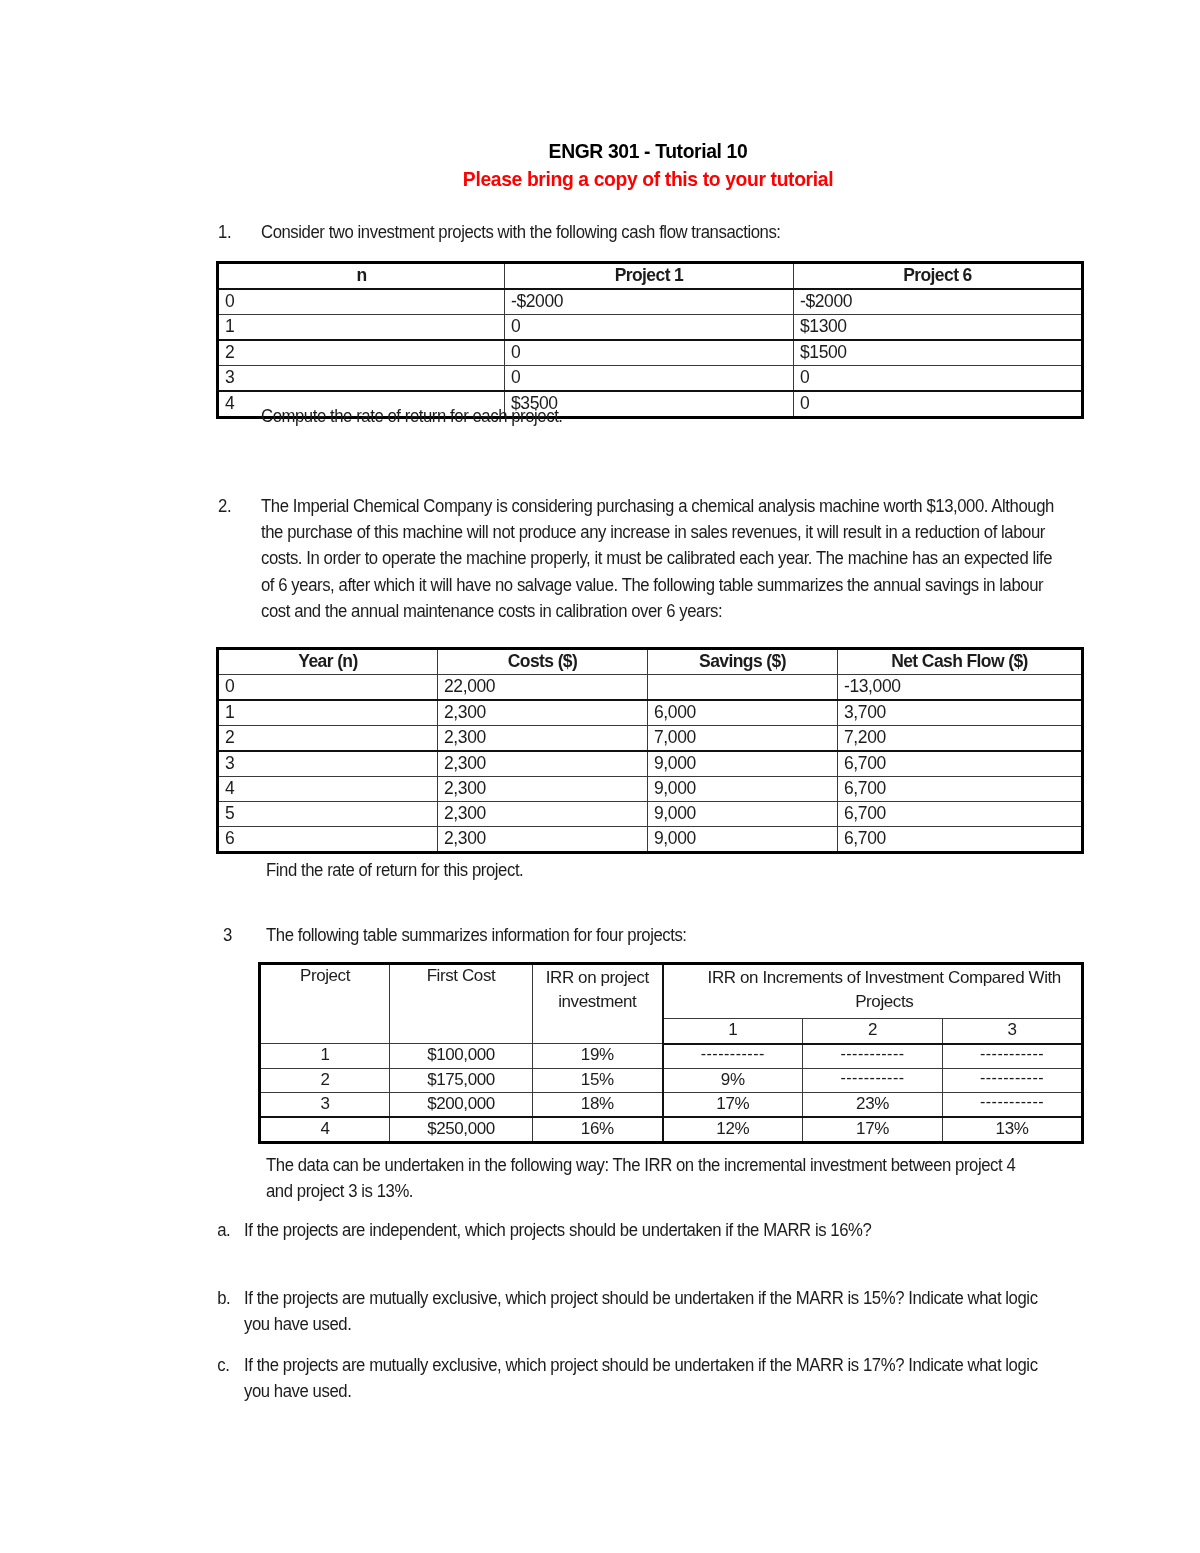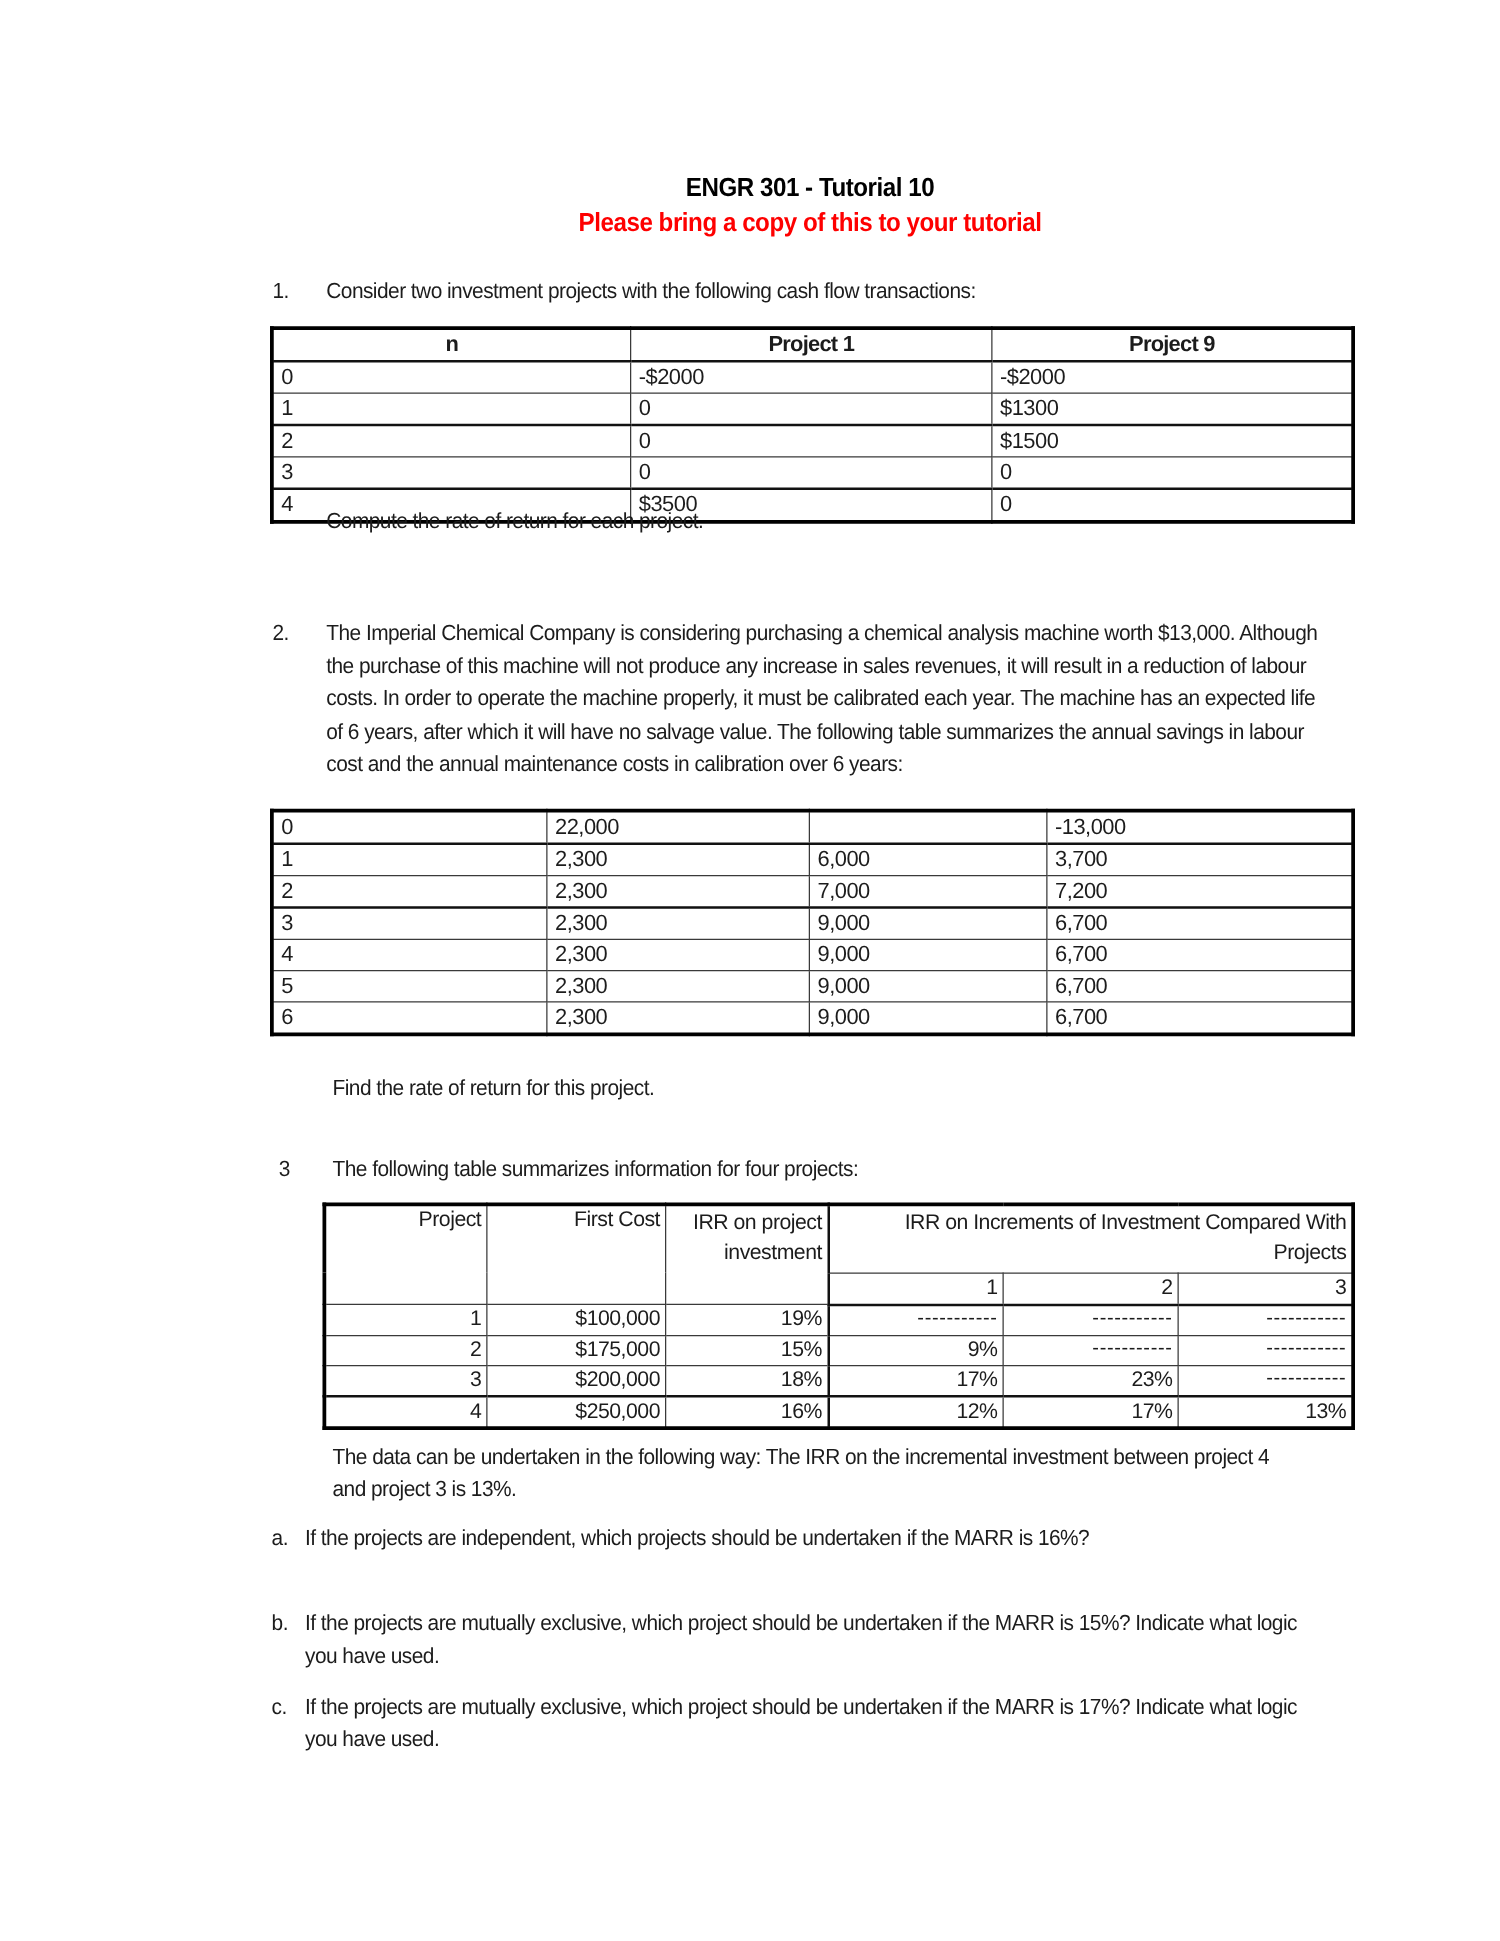--- a/index.html
+++ b/index.html
@@ -113,21 +113,21 @@
   #table2 tr.thickbot > td, #table2 tr.thickbot > th { border-bottom: 2px solid #111; }
 
   
   #table3 {
     left: 210px;
     top: 962px;
     width: 823px;
     font-size: 17px;
   }
   #table3 td, #table3 th {
-    text-align: right;
+    text-align: center;
     vertical-align: top;
     padding: 1px 4px 2px 4px;
   }
   #table3 .tallhdr { height: 80px; }
   #table3 .vsep { border-left: 2px solid #111; }
   #table3 tr.thickbot > td, #table3 tr.thickbot > th { border-bottom: 2px solid #111; }
   .dash {
     display: inline-block;
     letter-spacing: 0.5px;
     font-size: 16px;
@@ -153,21 +153,21 @@
   <table class="sheet thick" id="table1">
     <colgroup>
         <col style="width:287px">
         <col style="width:289px">
         <col style="width:289px">
       </colgroup>
     <tbody>
       <tr class="thickbot">
         <th class="hdr">n</th>
         <th class="hdr">Project 1</th>
-        <th class="hdr">Project 9</th>
+        <th class="hdr">Project 6</th>
       </tr>
       <tr>
         <td>0</td>
         <td>-$2000</td>
         <td>-$2000</td>
       </tr>
       <tr class="thickbot">
         <td>1</td>
         <td>0</td>
         <td>$1300</td>
@@ -198,20 +198,26 @@
   </div>
 
   <table class="sheet thick" id="table2">
     <colgroup>
         <col style="width:220px">
         <col style="width:210px">
         <col style="width:190px">
         <col style="width:245px">
       </colgroup>
     <tbody>
+      <tr>
+        <th class="hdr">Year (n)</th>
+        <th class="hdr">Costs ($)</th>
+        <th class="hdr">Savings ($)</th>
+        <th class="hdr">Net Cash Flow ($)</th>
+      </tr>
       <tr class="thickbot">
         <td>0</td>
         <td>22,000</td>
         <td></td>
         <td>-13,000</td>
       </tr>
       <tr>
         <td>1</td>
         <td>2,300</td>
         <td>6,000</td>

